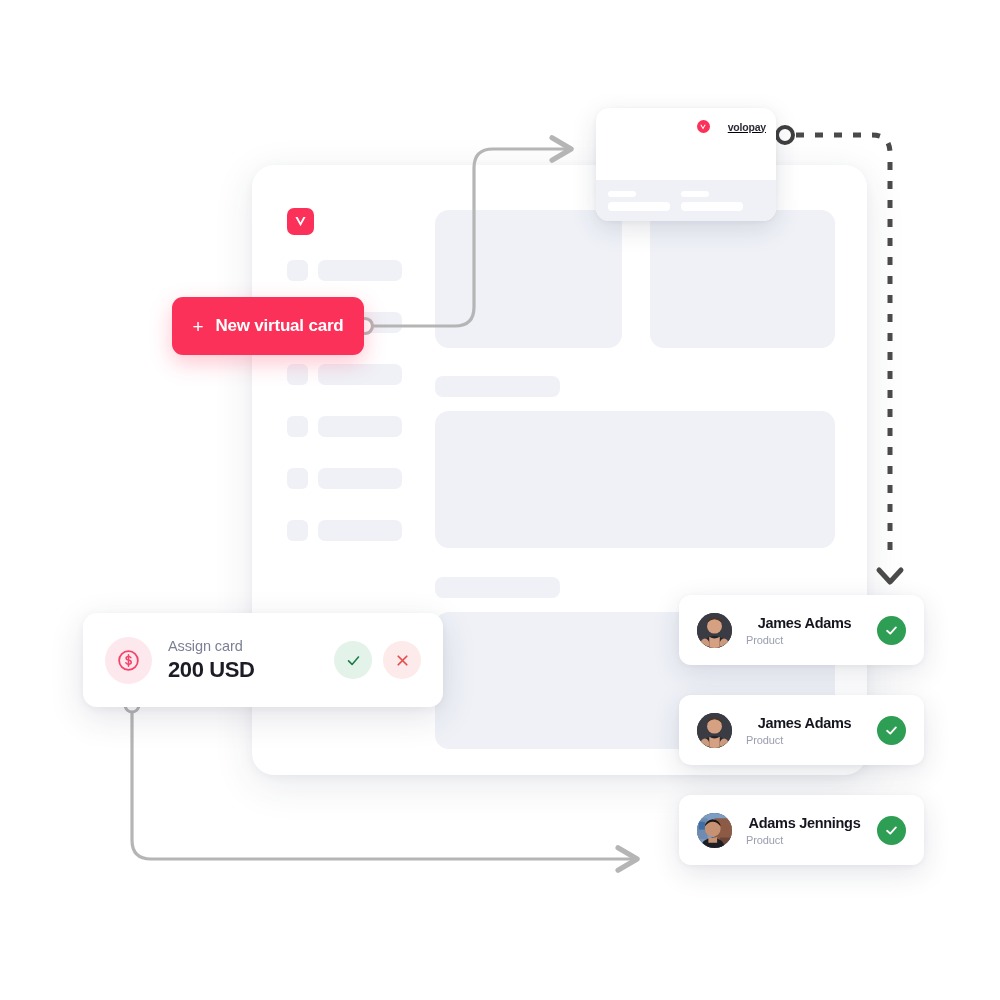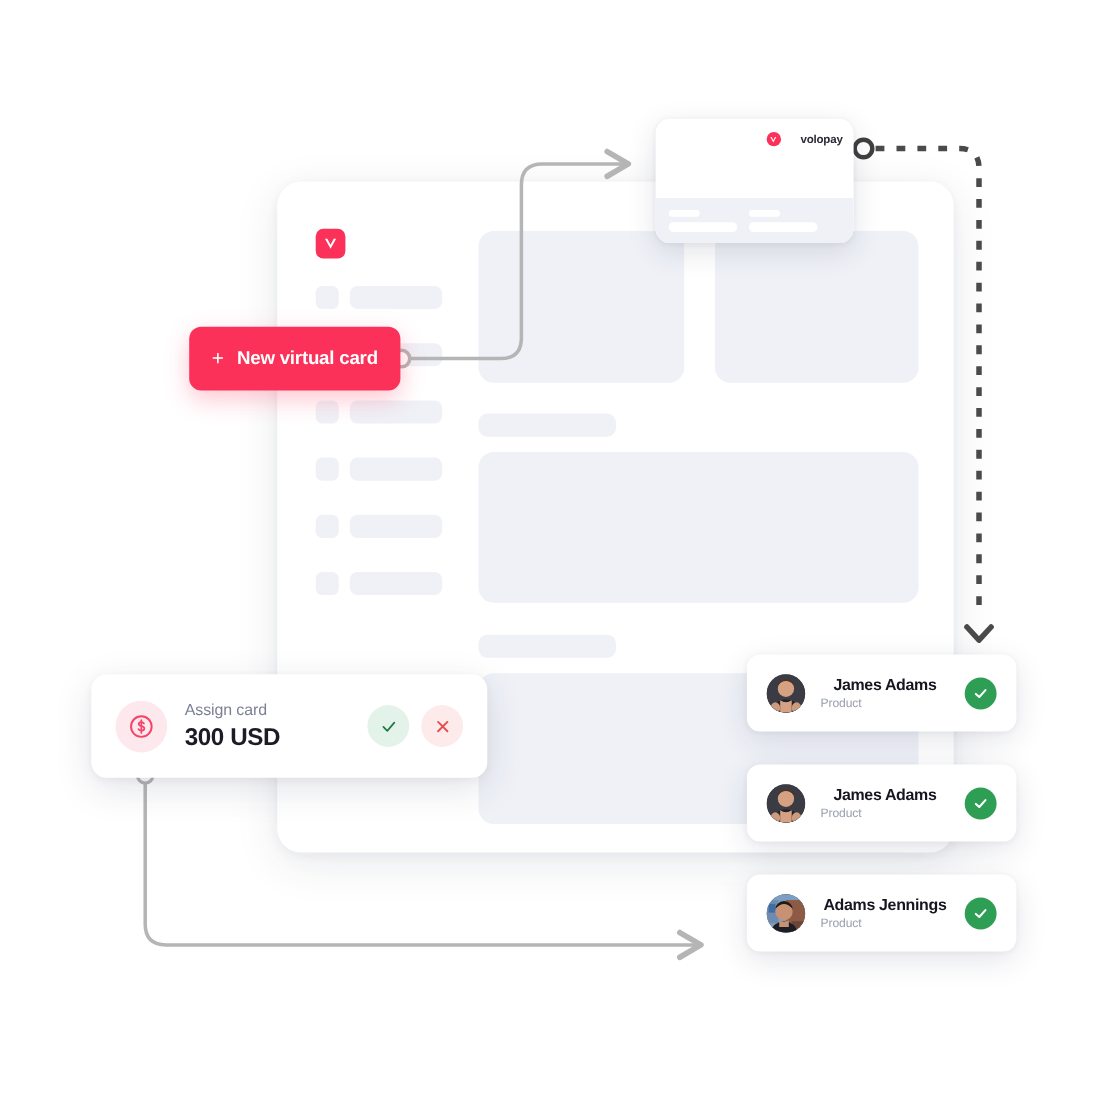--- a/index.html
+++ b/index.html
@@ -67,20 +67,21 @@
     overflow: hidden;
   }
   .vcard-top { position:relative; height: 72px; }
   .vcard-logo {
     position: absolute;
     right: 10px;
     top: 12px;
     display: flex;
     align-items: center;
     gap: 18px;
+    text-decoration: underline;
   }
   .vcard-logo-mark {
     width: 13px; height: 13px; border-radius: 50%;
     background: #fb3159;
     display:flex; align-items:center; justify-content:center;
   }
   .vcard-logo-text {
     font-size: 10.5px;
     font-weight: 700;
     color: #2b2b38;
@@ -279,21 +280,21 @@
   <div class="assign-card">
     <div class="assign-icon">
       <svg width="25" height="25" viewBox="0 0 24 24" aria-hidden="true">
         <circle cx="12" cy="12" r="9" fill="none" stroke="#f5436a" stroke-width="1.7"></circle>
         <path d="M14.3 9.3c-.5-.8-1.4-1.2-2.4-1.2-1.3 0-2.2.7-2.2 1.7 0 1.1 1 1.5 2.3 1.8 1.5.3 2.6.8 2.6 2.1 0 1.2-1.1 1.9-2.5 1.9-1.2 0-2.2-.5-2.6-1.4" fill="none" stroke="#f5436a" stroke-width="1.5" stroke-linecap="round"></path>
         <path d="M12 6.4 L12 17.6" stroke="#f5436a" stroke-width="1.5" stroke-linecap="round"></path>
       </svg>
     </div>
     <div class="assign-text">
       <div class="assign-label">Assign card</div>
-      <div class="assign-amount">300 USD</div>
+      <div class="assign-amount">200 USD</div>
     </div>
     <div class="assign-actions">
       <button class="rnd-btn rnd-accept">
         <svg width="17" height="17" viewBox="0 0 24 24" aria-hidden="true">
           <path d="M5 12.5 L10 17.5 L19 7" fill="none" stroke="#1f7a45" stroke-width="2.2" stroke-linecap="round" stroke-linejoin="round"></path>
         </svg>
       </button>
       <button class="rnd-btn rnd-reject">
         <svg width="17" height="17" viewBox="0 0 24 24" aria-hidden="true">
           <path d="M6 6 L18 18 M18 6 L6 18" fill="none" stroke="#e74c4c" stroke-width="2.4" stroke-linecap="round"></path>

